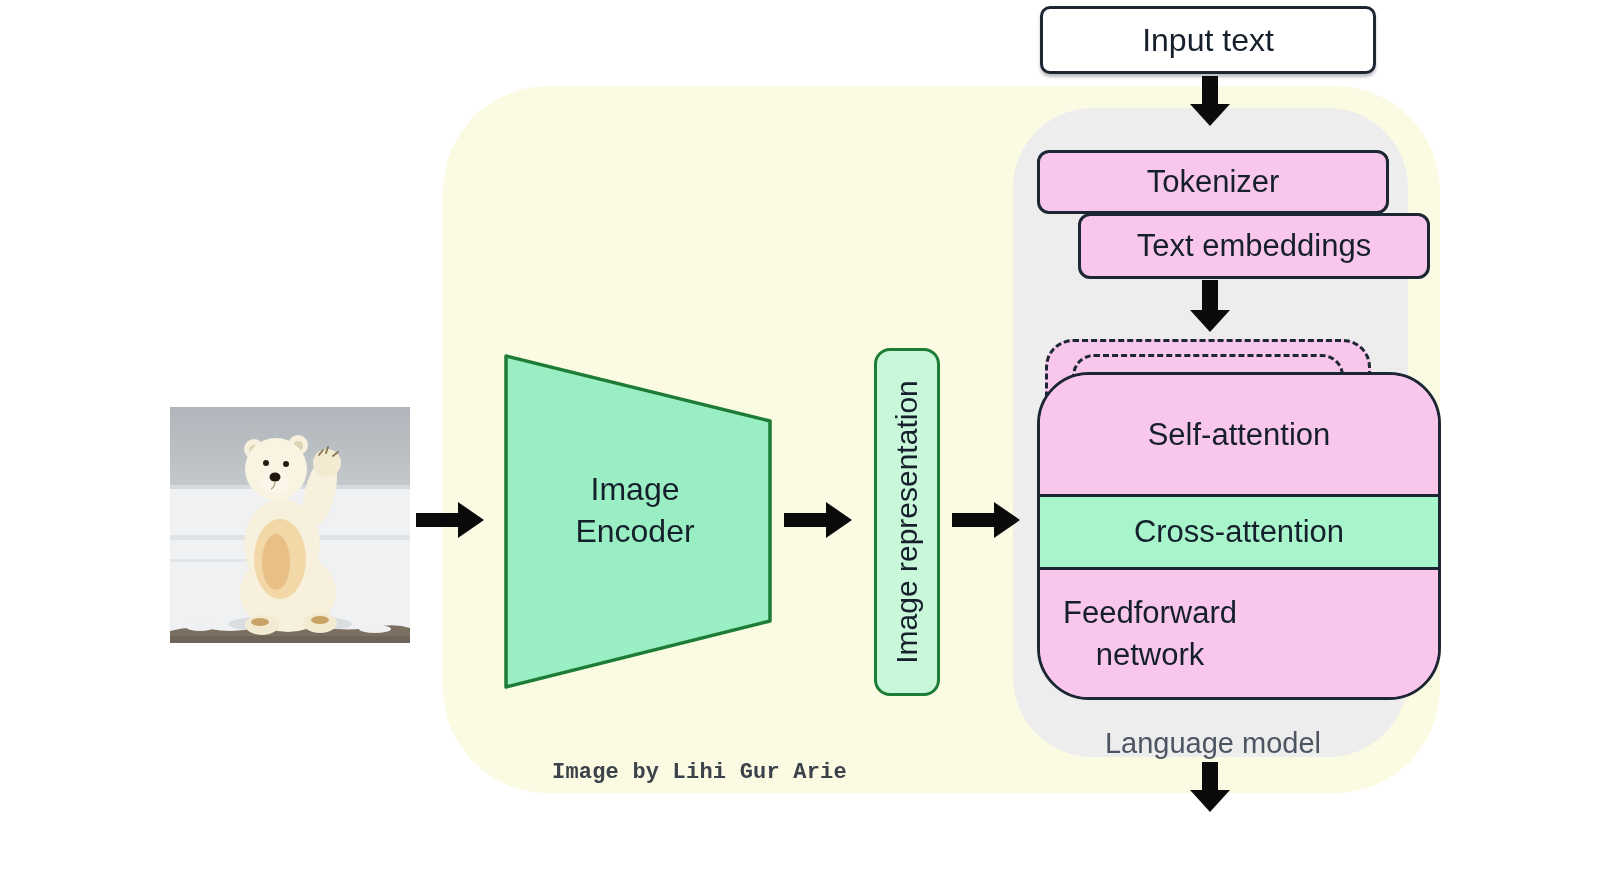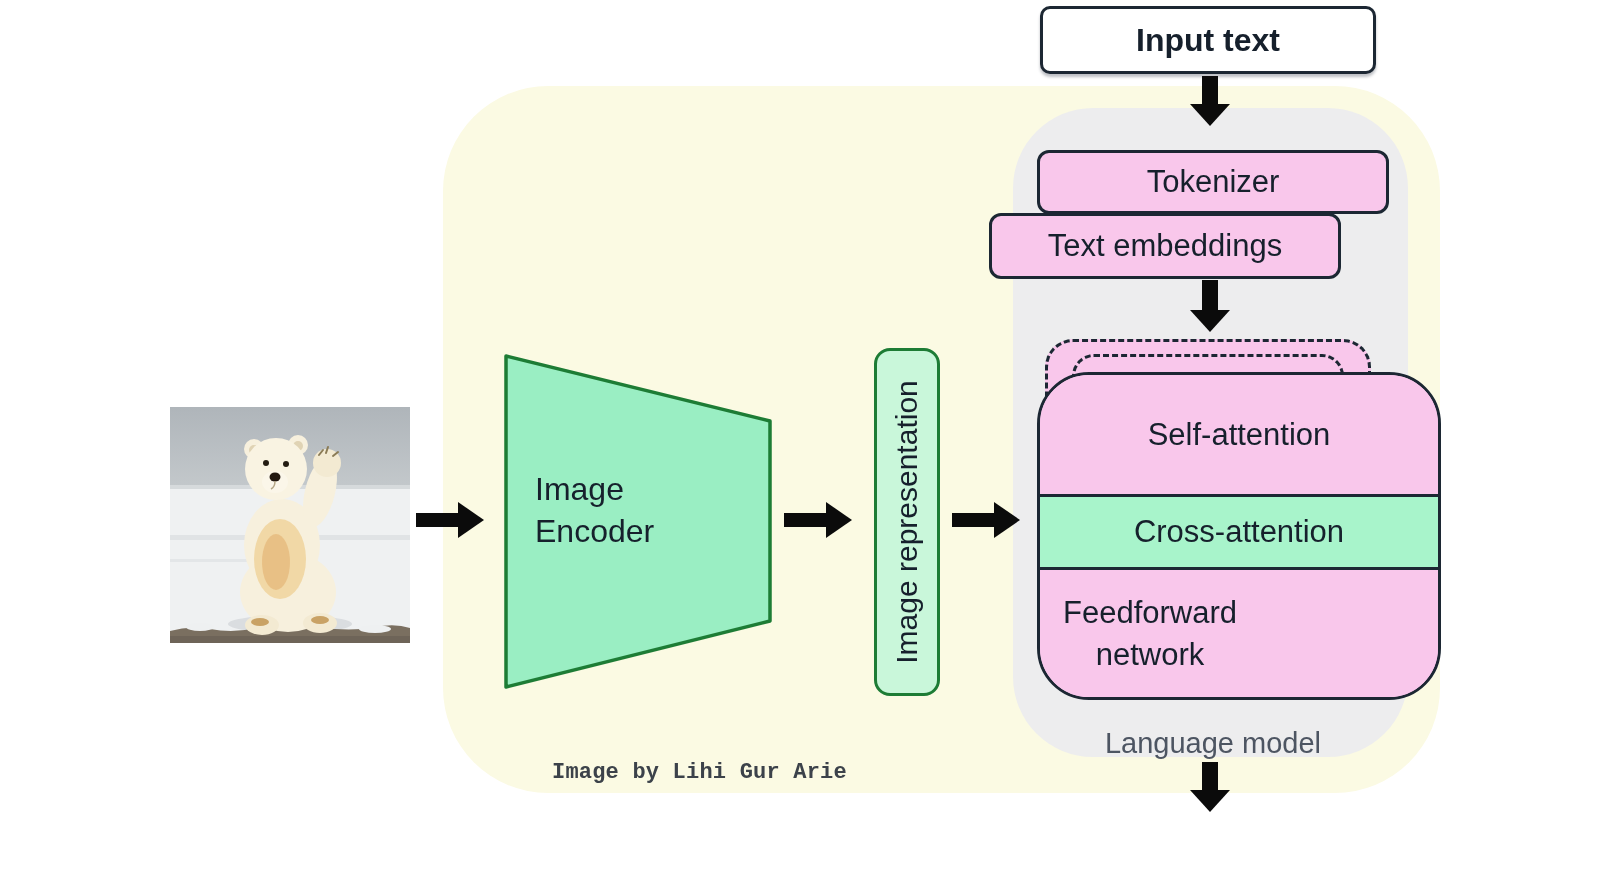--- a/index.html
+++ b/index.html
@@ -32,30 +32,30 @@
     left:1013px;top:108px;width:395px;height:649px;border-radius:80px;
     background:var(--panel-gray);
   }
 
   
   .io-box{
     background:#ffffff;border:3px solid var(--navy-border);border-radius:10px;
     display:flex;align-items:center;justify-content:center;
     font-size:32px;box-shadow:0 3px 3px rgba(20,30,45,.28);
   }
-  .input-box{left:1040px;top:6px;width:330px;height:62px;font-weight:bold;}
+  .input-box{left:1040px;top:6px;width:330px;height:62px;}
   .output-box{left:1042px;top:817px;width:341px;height:63px;}
 
   
   .pink-box{
     background:var(--box-pink);border:3px solid var(--navy-border);border-radius:12px;
     display:flex;align-items:center;justify-content:center;font-size:31px;margin-top:6px;
   }
   .tokenizer-box{left:1037px;top:144px;width:346px;height:58px;}
-  .embeddings-box{left:989px;top:207px;width:346px;height:60px;}
+  .embeddings-box{left:1078px;top:207px;width:346px;height:60px;}
 
   
   .dash-layer{
     background:var(--box-pink);border:3px dashed var(--navy-border);border-bottom:none;
   }
   .dash-1{left:1045px;top:339px;width:320px;height:70px;border-radius:28px 28px 0 0;z-index:1;}
   .dash-2{left:1072px;top:354px;width:266px;height:58px;border-radius:22px 22px 0 0;z-index:2;}
 
   
   .attention-stack{
@@ -72,21 +72,21 @@
   .row-feed .wrap{width:220px;}
 
   .lm-label{
     left:1063px;top:727px;width:300px;text-align:center;
     font-size:29px;color:var(--text-gray);
   }
 
   
   .encoder-svg{left:496px;top:346px;}
   .encoder-label{
-    left:535px;top:468px;width:200px;text-align:left;
+    left:535px;top:468px;width:200px;text-align:center;
     font-size:32px;line-height:1.32;
   }
 
   
   .imgrep-box{
     left:874px;top:348px;width:66px;height:348px;
     background:var(--representation-green);border:3px solid var(--green-border);
     border-radius:16px;display:flex;align-items:center;justify-content:center;
     box-sizing:border-box;
   }

